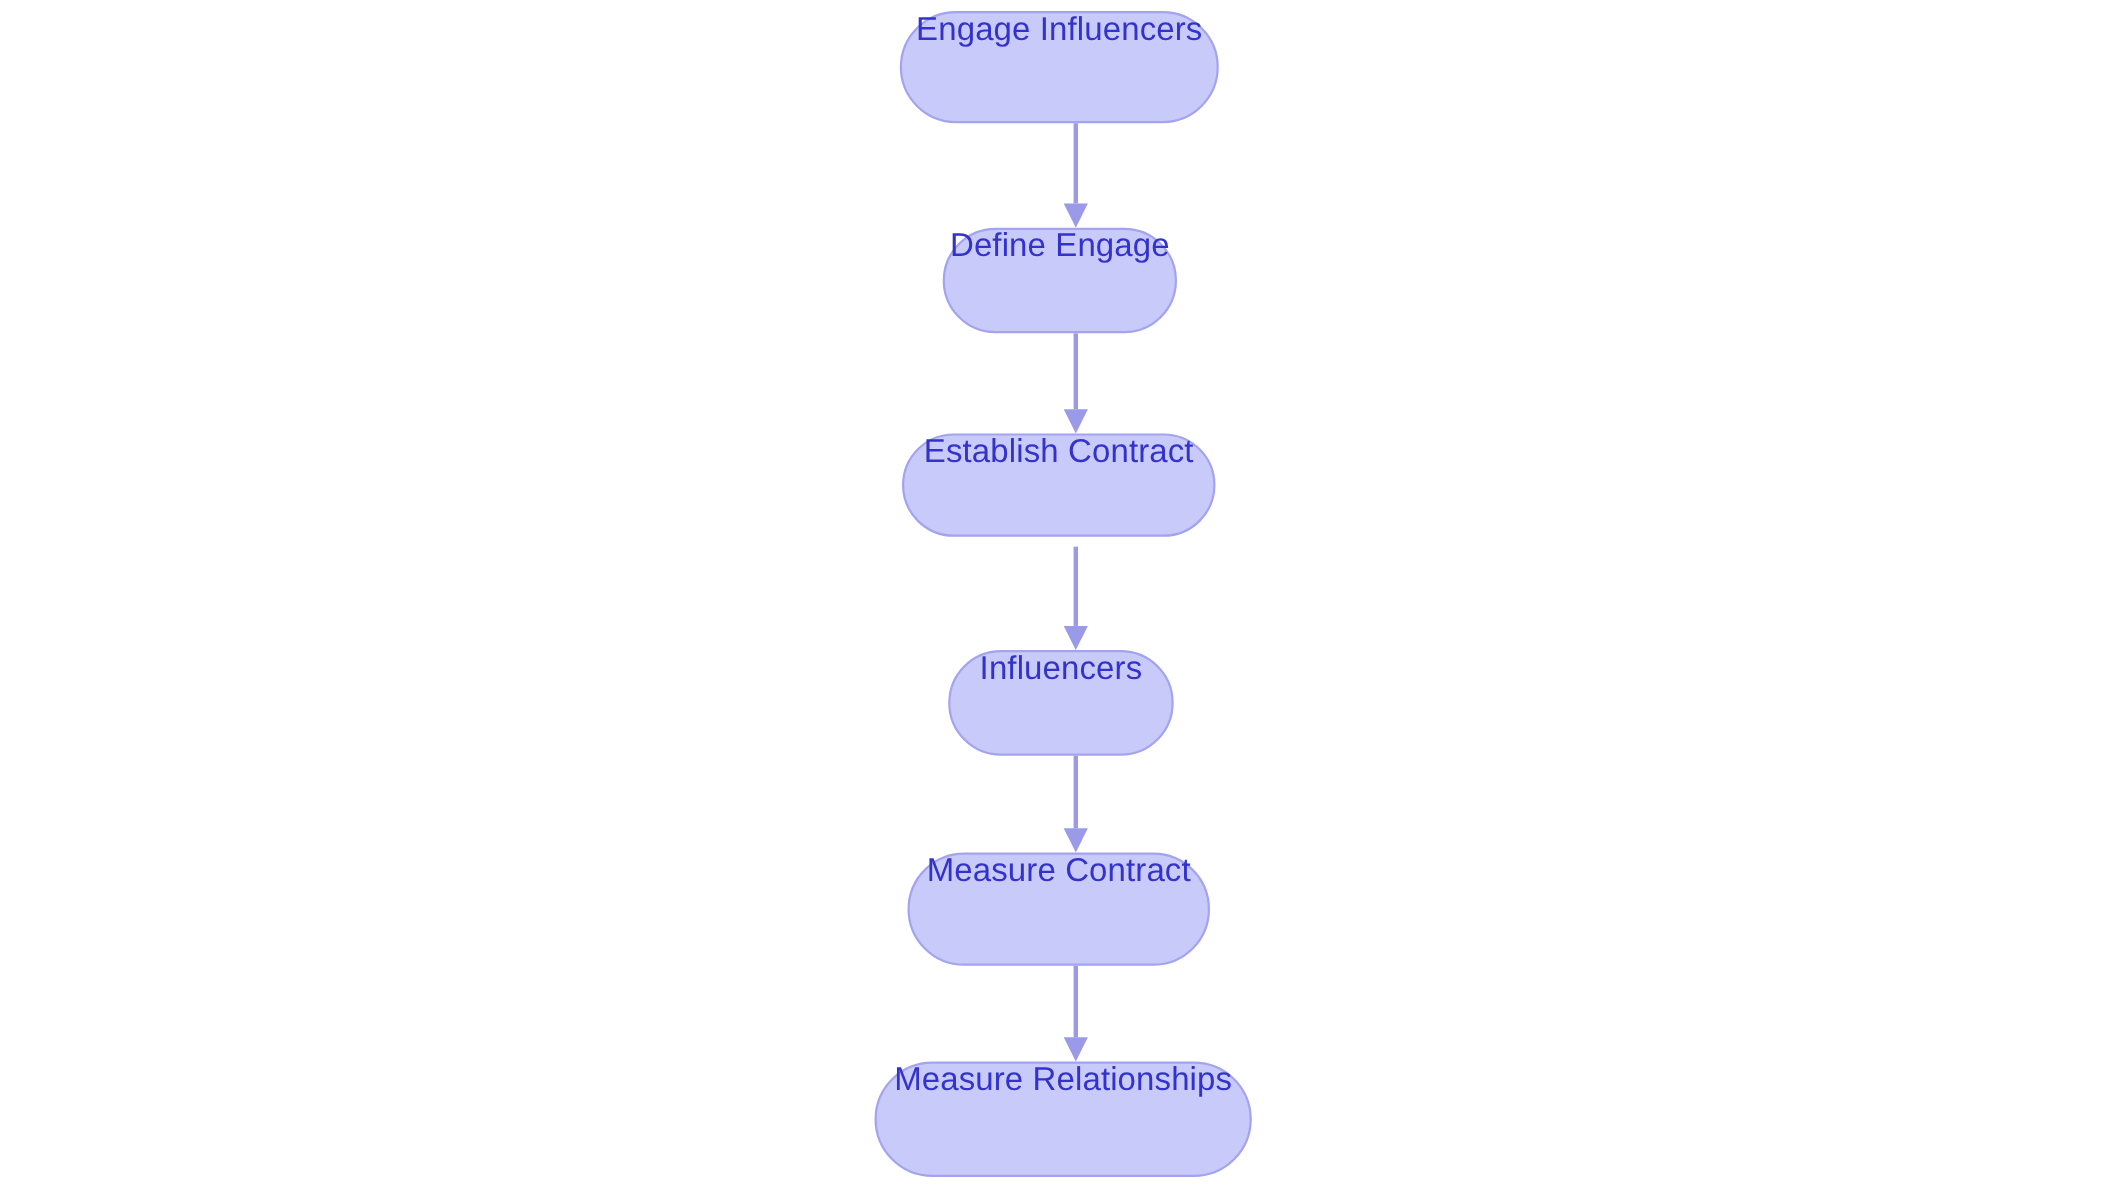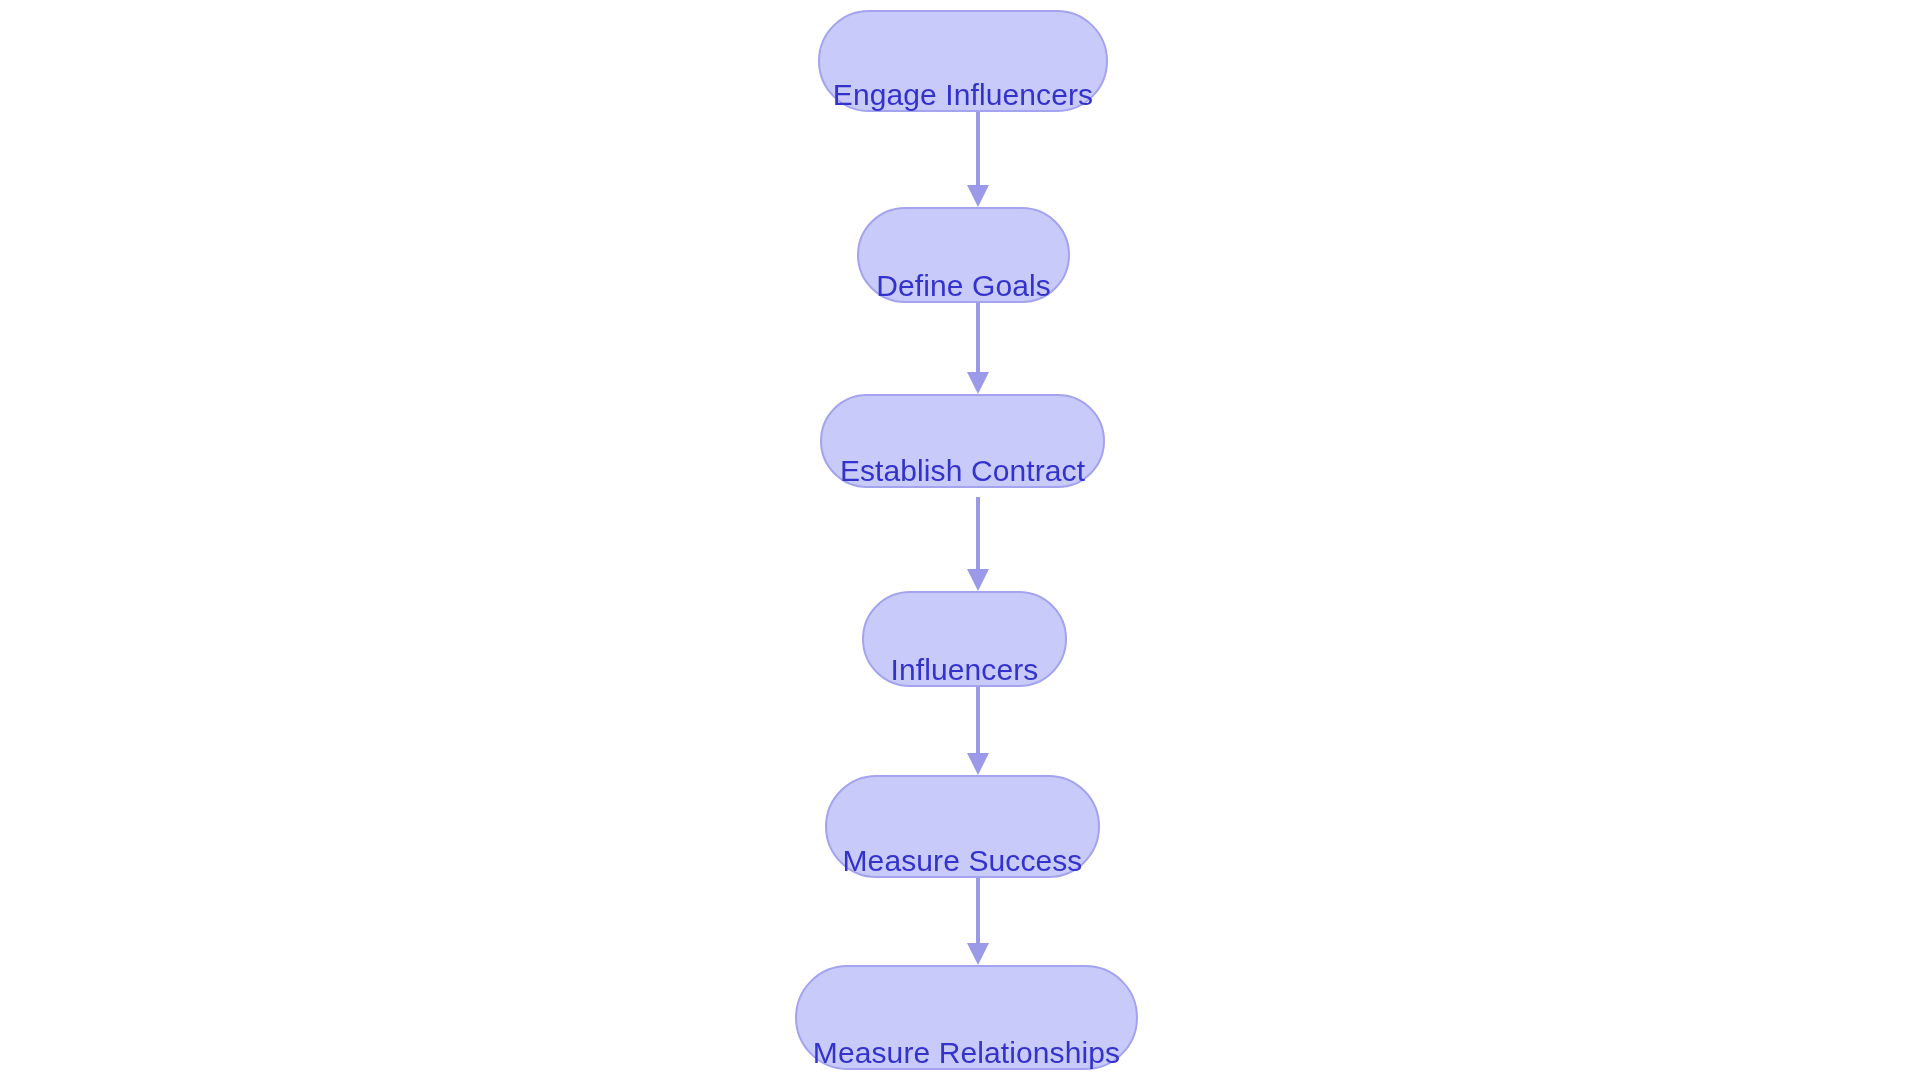--- a/index.html
+++ b/index.html
@@ -18,21 +18,21 @@
     position: relative;
     width: 1920px;
     height: 1083px;
     background: #ffffff;
   }
 
   .node {
     position: absolute;
     box-sizing: border-box;
     display: flex;
-    align-items: flex-end;
+    align-items: flex-start;
     justify-content: center;
     background: #c8caf9;
     border: 2px solid #a3a3ef;
     border-radius: 9999px;
     z-index: 2;
   }
 
   .node-label {
     color: #3333cc;
     font-family: "Liberation Sans", sans-serif;
@@ -96,32 +96,32 @@
   <div class="connector" style="left:966px; top:878px; width:24px; height:87px;">
     <div class="connector-line" style="height:65px;"></div>
     <div class="connector-head" style="top:65px;"></div>
   </div>
 
   <div class="node" style="left:818px; top:10px; width:290px; height:102px;">
     <span class="node-label">Engage Influencers</span>
   </div>
 
   <div class="node" style="left:857px; top:207px; width:213px; height:96px;">
-    <span class="node-label">Define Goals</span>
+    <span class="node-label">Define Engage</span>
   </div>
 
   <div class="node" style="left:820px; top:394px; width:285px; height:94px;">
     <span class="node-label">Establish Contract</span>
   </div>
 
   <div class="node" style="left:862px; top:591px; width:205px; height:96px;">
     <span class="node-label">Influencers</span>
   </div>
 
   <div class="node" style="left:825px; top:775px; width:275px; height:103px;">
-    <span class="node-label">Measure Success</span>
+    <span class="node-label">Measure Contract</span>
   </div>
 
   <div class="node" style="left:795px; top:965px; width:343px; height:105px;">
     <span class="node-label">Measure Relationships</span>
   </div>
 
 </div>
 
 </body></html>

